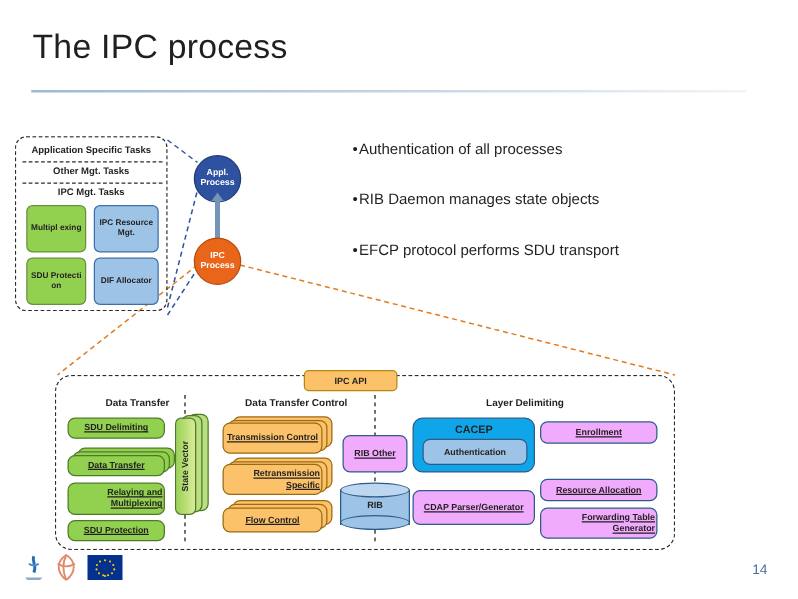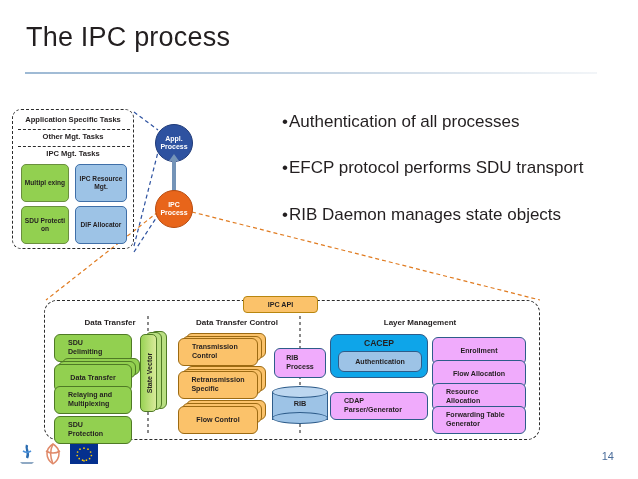--- a/index.html
+++ b/index.html
@@ -24,21 +24,21 @@
     position:absolute;left:40px;top:10px;font-size:19px;letter-spacing:5px;
     color:#4b6d9b;font-weight:400;
   }
   .logo-sub{
     position:absolute;left:42px;top:32px;font-size:6.5px;letter-spacing:1.1px;
     color:#3b4b5e;font-weight:700;
   }
 
   
   .bullets{position:absolute;left:282px;top:112px;width:350px;}
-  .bullet{font-size:17px;color:#231f20;margin-bottom:26px;line-height:1.2;}
+  .bullet{font-size:12px;color:#231f20;margin-bottom:26px;line-height:1.2;}
   .bullet .dot{margin-right:1px;}
 
   
   .tasks-box{
     position:absolute;left:12px;top:109px;width:122px;height:140px;
     border:1.6px dashed #2b2b2b;border-radius:9px;box-sizing:border-box;
   }
   .tasks-row{
     position:absolute;left:0;width:100%;text-align:center;font-size:7.6px;
     font-weight:700;color:#231f20;
@@ -82,22 +82,22 @@
     font-size:7.2px;font-weight:700;color:#231f20;
     display:flex;align-items:center;justify-content:center;
   }
   .sec-title{
     position:absolute;font-size:8px;font-weight:700;color:#231f20;text-align:center;
   }
 
   
   .node{
     position:absolute;box-sizing:border-box;border-radius:6px;
-    display:flex;align-items:center;justify-content:center;text-align:left;
-    font-size:7.1px;font-weight:700;color:#231f20;line-height:1.25;padding:13px;
+    display:flex;align-items:center;justify-content:center;text-align:right;
+    font-size:7.1px;font-weight:700;color:#231f20;line-height:1.25;padding:1px;text-decoration:underline;
   }
   .green{background:#92d050;border:1.1px solid #4f7a25;}
   .orange{background:#fbc26a;border:1.1px solid #9c6a12;}
   .blue{background:#f0abfc;border:1.1px solid #2e5c8a;}
   .stack-sh{position:absolute;box-sizing:border-box;border-radius:6px;}
 
   .statevec{
     position:absolute;left:140px;top:334px;width:17px;height:78px;
     background:linear-gradient(to right,#9ad355,#d9ea9a);
     border:1.1px solid #4f7a25;border-radius:5px;box-sizing:border-box;
@@ -180,30 +180,30 @@
     <div class="mini" style="left:8px;top:96px;width:48px;height:38px;">SDU Protecti on</div>
     <div class="mini blue" style="left:62px;top:96px;width:52px;height:38px;">DIF Allocator</div>
   </div>
 
   <div class="circ appl">Appl. Process</div>
   <div class="circ-arrow"></div>
   <div class="circ ipc">IPC Process</div>
 
   <div class="bullets">
     <div class="bullet"><span class="dot">•</span><span>Authentication of all processes</span></div>
+    <div class="bullet"><span class="dot">•</span><span>RIB Daemon  manages state objects</span></div>
     <div class="bullet"><span class="dot">•</span><span>EFCP protocol performs SDU transport</span></div>
-    <div class="bullet"><span class="dot">•</span><span>RIB Daemon  manages state objects</span></div>
   </div>
 
   <div class="panel"></div>
   <div class="ipc-api">IPC API</div>
 
   <div class="sec-title" style="left:55px;top:318px;width:110px;">Data Transfer</div>
   <div class="sec-title" style="left:172px;top:318px;width:130px;">Data Transfer Control</div>
-  <div class="sec-title" style="left:340px;top:318px;width:160px;">Layer Management</div>
+  <div class="sec-title" style="left:340px;top:318px;width:160px;">Layer Delimiting</div>
 
   <svg class="conn">
     <g stroke="#2b2b2b" stroke-width="1.1" stroke-dasharray="3,3" fill="none">
       <line x1="148" y1="316" x2="148" y2="436"></line>
       <line x1="300" y1="316" x2="300" y2="436"></line>
     </g>
   </svg>
 
   <div class="node green" style="left:54px;top:334px;width:78px;height:17px;">SDU Delimiting</div>
 
@@ -225,36 +225,35 @@
   <div class="node orange" style="left:178px;top:338px;width:80px;height:25px;">Transmission Control</div>
 
   <div class="stack-sh orange" style="left:186px;top:366px;width:80px;height:25px;"></div>
   <div class="stack-sh orange" style="left:182px;top:369px;width:80px;height:25px;"></div>
   <div class="node orange" style="left:178px;top:371px;width:80px;height:25px;">Retransmission Specific</div>
 
   <div class="stack-sh orange" style="left:186px;top:400px;width:80px;height:20px;"></div>
   <div class="stack-sh orange" style="left:182px;top:403px;width:80px;height:20px;"></div>
   <div class="node orange" style="left:178px;top:406px;width:80px;height:20px;">Flow Control</div>
 
-  <div class="node blue" style="left:274px;top:348px;width:52px;height:30px;">RIB Process</div>
+  <div class="node blue" style="left:274px;top:348px;width:52px;height:30px;">RIB Other</div>
   <div class="rib-cyl">
     <div class="rib-body"></div>
     <div class="rib-bot"></div>
     <div class="rib-top"></div>
     <div class="rib-lbl">RIB</div>
   </div>
 
   <div class="cacep-outer">
     <div class="cacep-lbl">CACEP</div>
     <div class="cacep-inner">Authentication</div>
   </div>
   <div class="node blue" style="left:330px;top:392px;width:98px;height:28px;">CDAP Parser/Generator</div>
 
   <div class="node blue" style="left:432px;top:337px;width:94px;height:18px;">Enrollment</div>
-  <div class="node blue" style="left:432px;top:360px;width:94px;height:18px;">Flow Allocation</div>
   <div class="node blue" style="left:432px;top:383px;width:94px;height:18px;">Resource Allocation</div>
   <div class="node blue" style="left:432px;top:406px;width:94px;height:25px;">Forwarding Table Generator</div>
 
   <div class="footer-logos">
     <svg width="26" height="24" viewBox="0 0 26 24">
       <path d="M6 20 L20 20 L18 22 L8 22 Z" fill="#8fa9c4"></path>
       <path d="M13 3 C11 8 16 10 13 16" stroke="#2b6cb0" stroke-width="2.4" fill="none"></path>
       <path d="M9 9 C12 11 14 11 17 9" stroke="#4a90d9" stroke-width="1.6" fill="none"></path>
     </svg>
     <svg width="22" height="24" viewBox="0 0 22 24" style="position:absolute;left:28px;top:0;">

